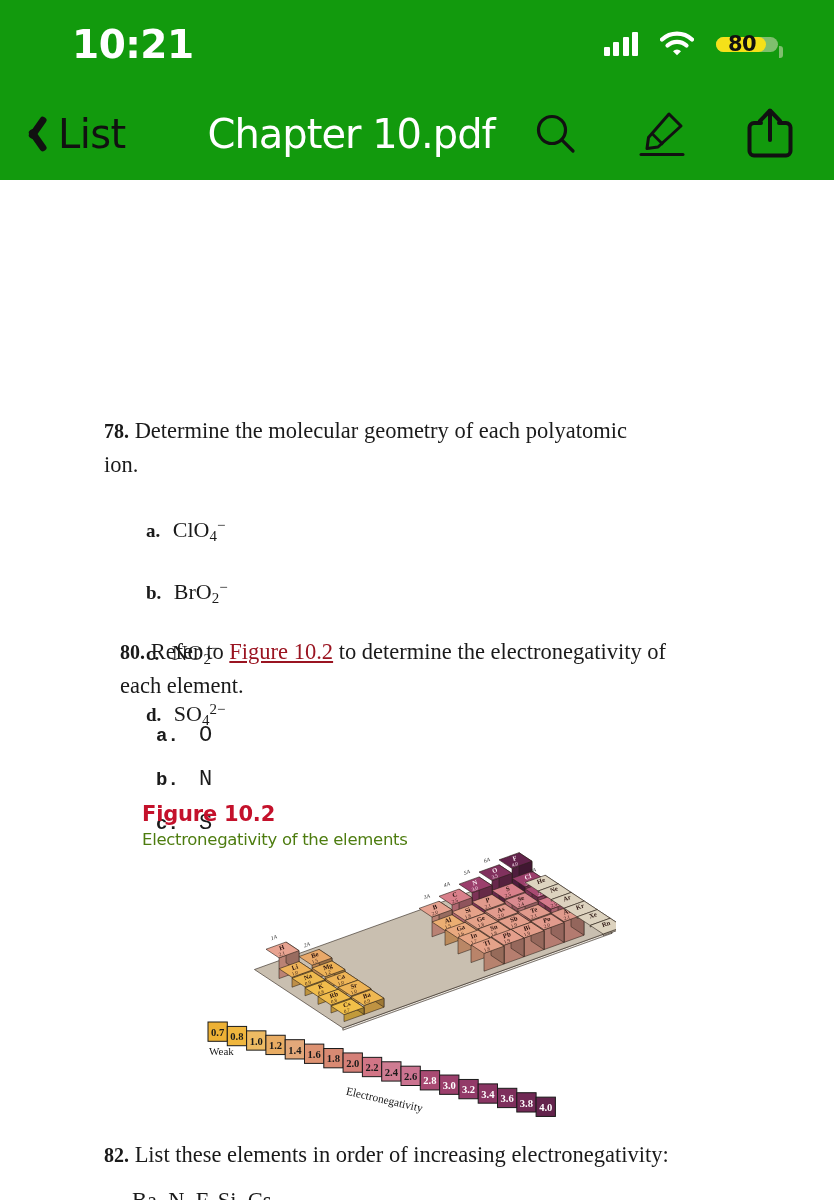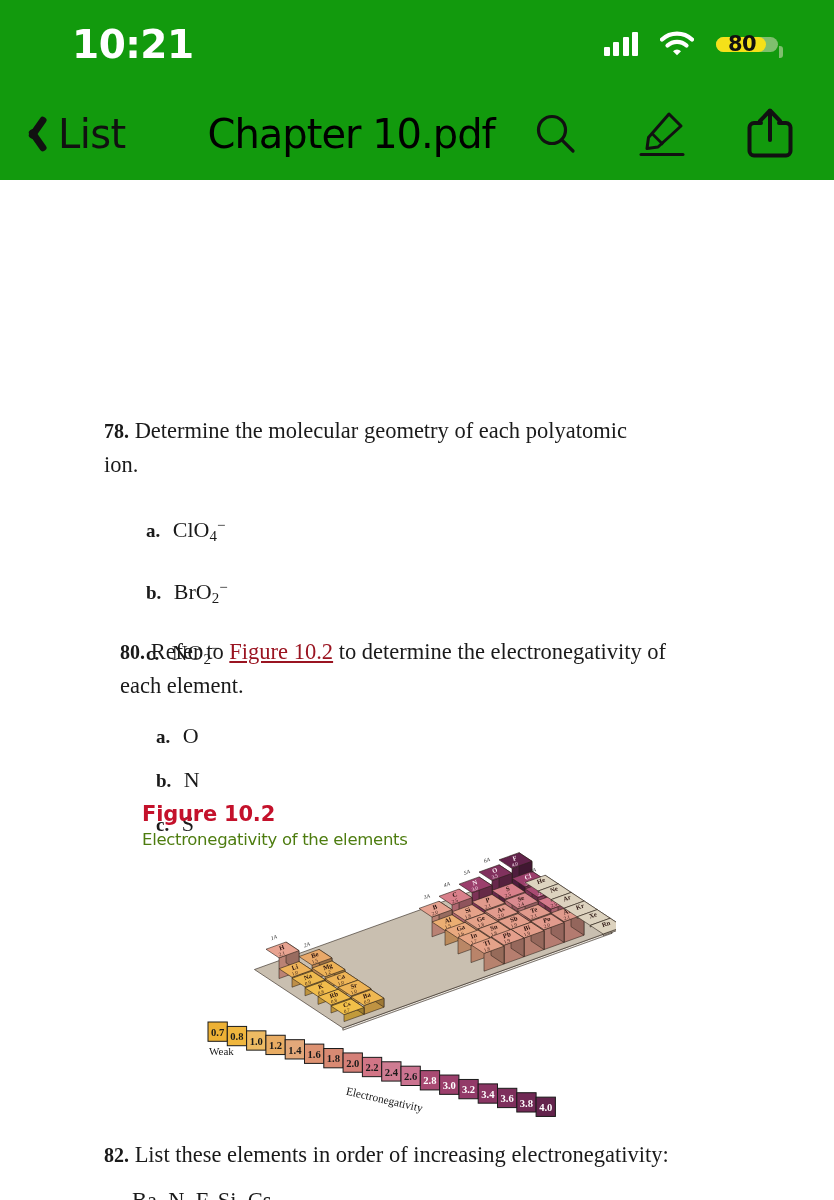--- a/index.html
+++ b/index.html
@@ -53,21 +53,21 @@
     content:"";position:absolute;left:9px;width:7px;height:25px;
     background:#111;border-radius:3px;
   }
   .chev:before{top:-1px;transform:rotate(35deg);transform-origin:bottom center;}
   .chev:after{bottom:-1px;transform:rotate(-35deg);transform-origin:top center;}
   .backtxt{
     font-family:"DejaVu Sans",sans-serif;font-size:40px;color:#111;
     letter-spacing:-0.6px;
   }
   .doctitle{
-    font-family:"DejaVu Sans",sans-serif;font-size:40px;color:#000000;
+    font-family:"DejaVu Sans",sans-serif;font-size:40px;color:#ffffff;
     letter-spacing:-1px;margin-left:82px;white-space:nowrap;
   }
   .navicons{display:flex;align-items:center;margin-left:auto;gap:56px;}
   .navicons svg{display:block;}
 
   
   .page{padding:0 0 0 0;position:relative;background:#fff;}
   .prob{
     font-family:"Liberation Serif",serif;font-size:22.5px;color:#1a1a1a;
     line-height:1.52;
@@ -77,21 +77,21 @@
   .sub{
     margin-left:42px;font-size:22px;line-height:1.0;
   }
   .sub .row{margin-top:36px;display:block;}
   .sub .lt{font-weight:bold;font-size:19px;margin-right:7px;}
   sub{font-size:0.68em;vertical-align:-0.25em;}
   sup{font-size:0.68em;vertical-align:0.45em;}
 
   .q80{position:absolute;left:104px;top:455px;width:560px;margin-left:16px;}
   .flink{color:#9A1421;text-decoration:underline;}
-  .q80 .sub{margin-left:36px;}
+  .q80 .sub{margin-left:36px;font-family:Liberation Mono, monospace;}
   .q80 .sub .row{margin-top:22px;}
 
   .figlabel{
     position:absolute;left:142px;top:622px;
     font-family:"DejaVu Sans",sans-serif;font-weight:bold;font-size:21px;
     color:#C4112B;letter-spacing:-0.2px;
   }
   .figsub{
     position:absolute;left:142px;top:650px;
     font-family:"DejaVu Sans",sans-serif;font-weight:normal;font-size:16.5px;
@@ -164,20 +164,24 @@
         <span class="lt">a.</span>
         <span>ClO<sub>4</sub><sup>−</sup></span>
       </span>
       <span class="row">
         <span class="lt">b.</span>
         <span>BrO<sub>2</sub><sup>−</sup></span>
       </span>
       <span class="row">
         <span class="lt">c.</span>
         <span>NO<sub>2</sub><sup>−</sup></span>
+      </span>
+      <span class="row">
+        <span class="lt">d.</span>
+        <span>SO<sub>4</sub><sup>2−</sup></span>
       </span>
     </div>
   </div>
 
   <div class="prob q80">
     <span class="qnum">80.</span>
     <span>Refer to </span><a class="flink" href="#">Figure 10.2</a><span> to determine the electronegativity of each</span>
     <span class="line2">element.</span>
     <div class="sub">
       <span class="row">

